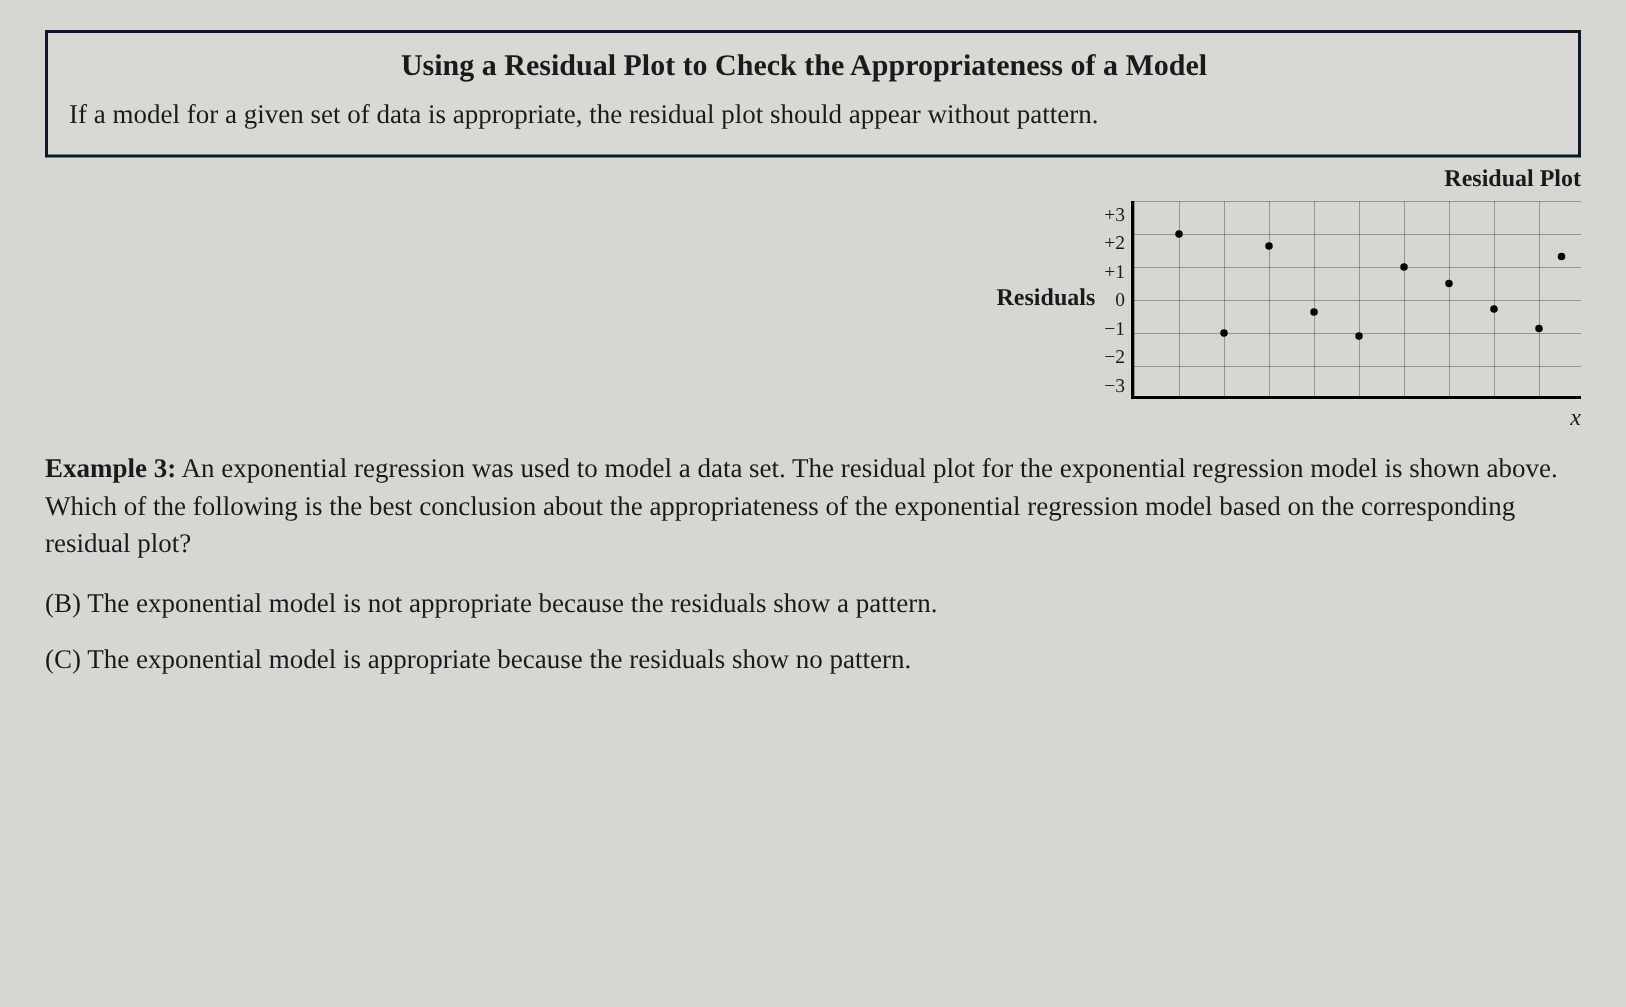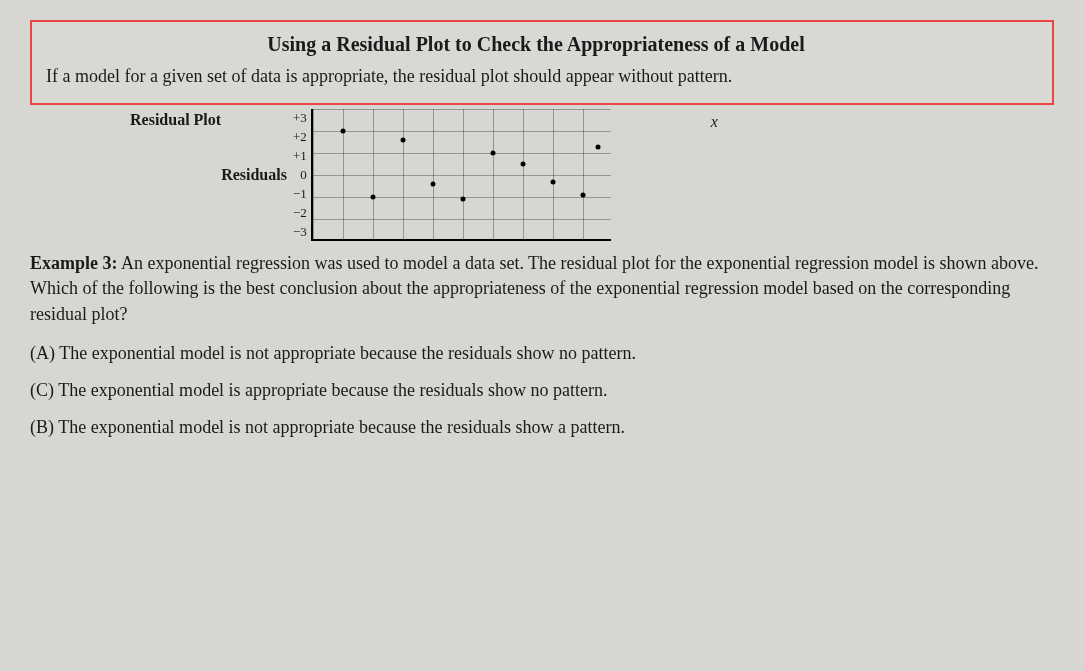--- a/index.html
+++ b/index.html
@@ -7,37 +7,37 @@
     background: #d8d6d2;
     font-family: "Times New Roman", Times, serif;
     width: 1084px;
     height: 671px;
     padding: 20px 30px;
     color: #1a1a1a;
     font-size: 18px;
     line-height: 1.4;
   }
   .info-box {
-    border: 2px solid #ef4444;
+    border: 2px solid #0f172a;
     padding: 8px 26px 10px 14px;
     margin-bottom: 4px;
     background: rgba(255,255,255,0.05);
   }
   .box-title {
     text-align: center;
     font-weight: bold;
     font-size: 20px;
     margin-bottom: 6px;
   }
   .para { margin-bottom: 4px; }
   .bold { font-weight: normal; }
   .chart-wrap {
     display: flex;
-    flex-direction: row;
-    align-items: flex-start;
+    flex-direction: column;
+    align-items: flex-end;
     margin: 2px auto 10px auto;
   }
   .chart-title {
     font-weight: bold;
     font-size: 16px;
     margin-left: 100px;
     margin-bottom: 2px;
   }
   .plot-row {
     display: flex;
@@ -133,16 +133,15 @@
 </div>
 
 <div class="example">
   <p>
     <span class="example-lead">Example 3:</span>
     <span>An exponential regression was used to model a data set.  The residual plot for the exponential regression model is shown above.  Which of the following is the best conclusion about the appropriateness of the exponential regression model based on the corresponding residual plot?</span>
   </p>
 </div>
 
 <div class="choices">
-  <p class="choice">(A)  The exponential model is not appropriate because the residuals show no pattern.</p>
+  <p class="choice">(B)  The exponential model is not appropriate because the residuals  show a pattern.</p>
   <p class="choice">(C)  The exponential model is appropriate because the residuals show no pattern.</p>
-  <p class="choice">(B)  The exponential model is not appropriate because the residuals  show a pattern.</p>
 </div>
 
 </body></html>

